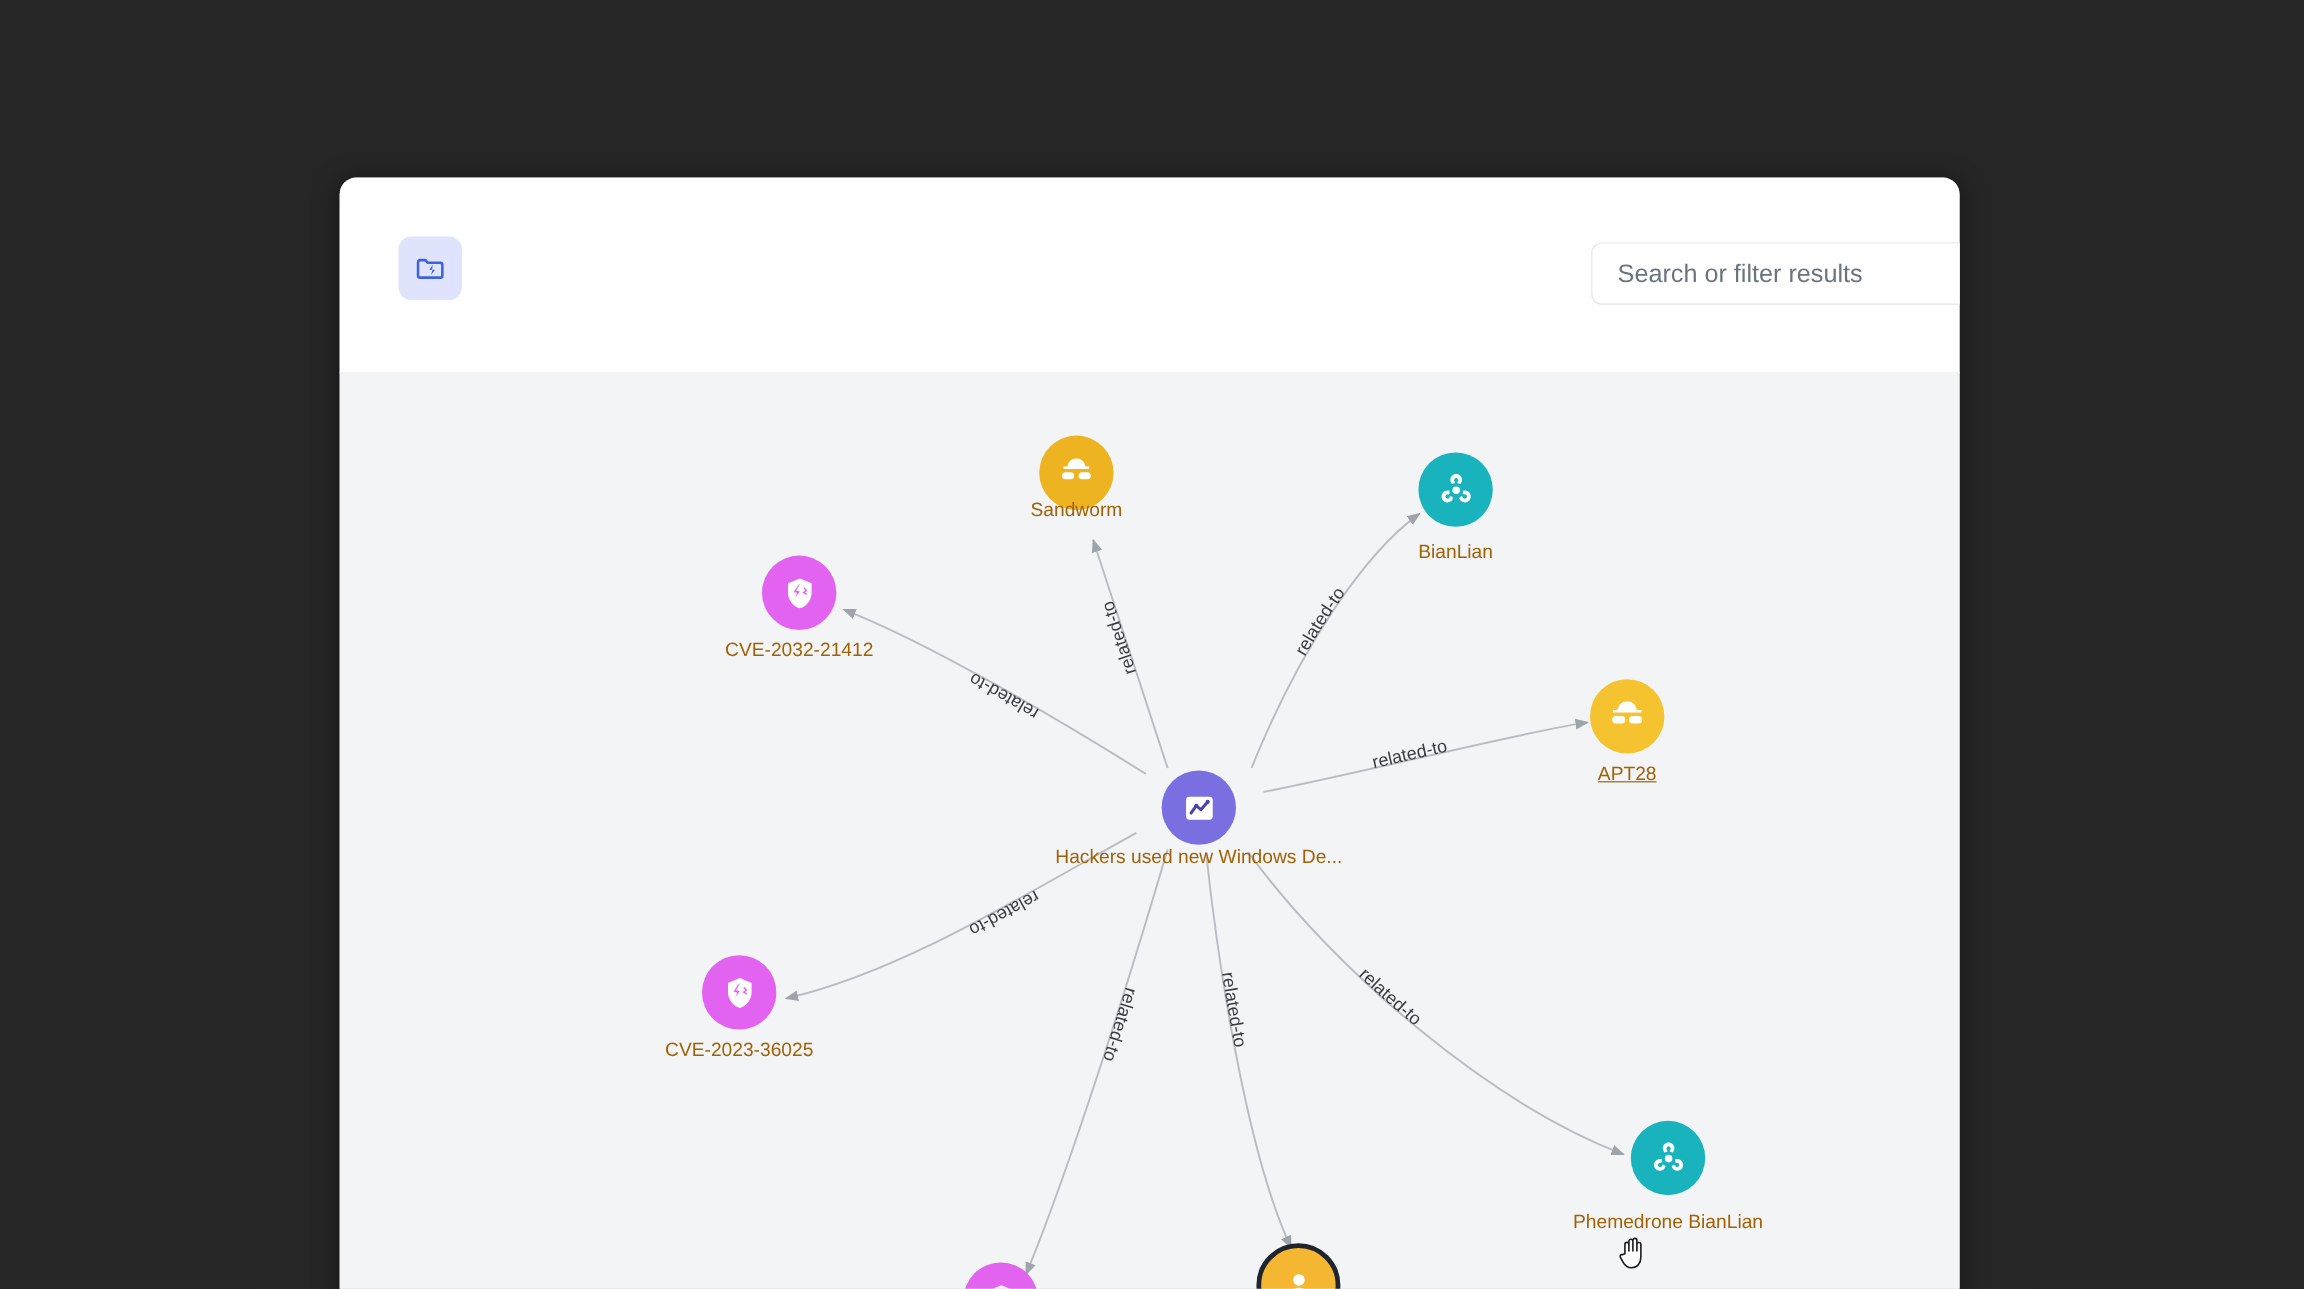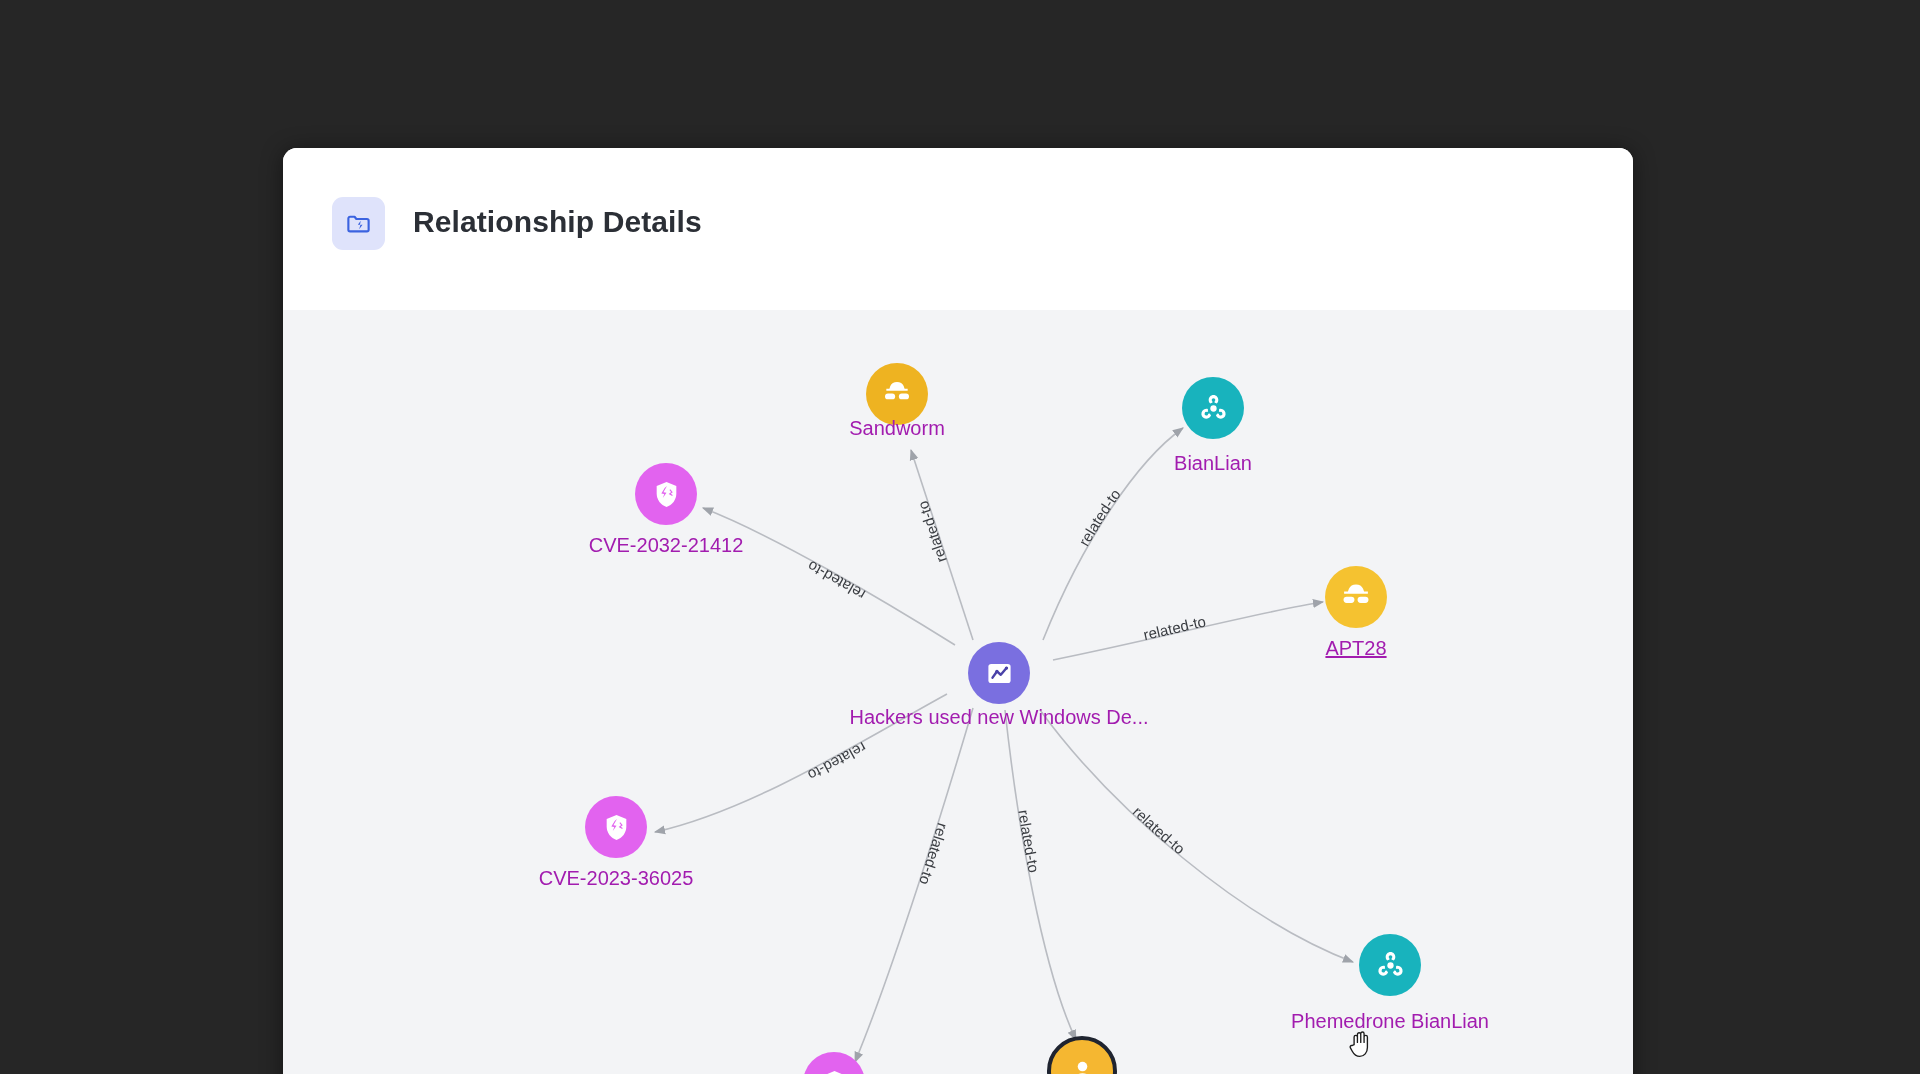--- a/index.html
+++ b/index.html
@@ -126,22 +126,22 @@
     border: 4px solid #1f2430;
     box-sizing: content-box;
     margin-left: -4px;
     margin-top: -4px;
   }
   .node svg { display:block; }
 
   .node-label {
     position: absolute;
     transform: translateX(-50%);
-    font-size: 20px;
-    color: #a21caf;
+    font-size: 16px;
+    color: #a16207;
     white-space: nowrap;
     font-family: "Liberation Sans", sans-serif;
   }
 
   
   #cursor {
     position: absolute;
     left: 1063px;
     top: 718px;
     width: 30px;
@@ -169,22 +169,24 @@
 
     <div id="panel-header">
 
       <div id="header-icon-box">
         <svg width="27" height="27" viewBox="0 0 24 24" fill="none" stroke="#3b63e0" stroke-width="1.9" stroke-linecap="round" stroke-linejoin="round">
           <path d="M3 7.5a1.5 1.5 0 0 1 1.5-1.5h4l1.6 2H19.5A1.5 1.5 0 0 1 21 9.5v8a1.5 1.5 0 0 1-1.5 1.5h-15A1.5 1.5 0 0 1 3 17.5z"></path>
           <path d="M14 9.5l-2.6 3.6h2.3L12.6 17l3-3.9h-2.3z" fill="#3b63e0" stroke="none"></path>
         </svg>
       </div>
 
-      <div id="panel-title">Relationship Details</div>
-
+
+      <div id="search-box">
+        <input id="search-input" type="text" placeholder="Search or filter results" style="">
+      </div>
     </div>
 
     <div id="graph-canvas">
 
       <svg id="graph-svg" viewBox="0 0 1350 828">
         <defs>
           <marker id="arrow" viewBox="0 0 10 10" refX="9" refY="5" markerWidth="7" markerHeight="7" orient="auto-start-reverse">
             <path d="M 0 1 L 10 5 L 0 9 z" fill="#9fa3aa"></path>
           </marker>
 

